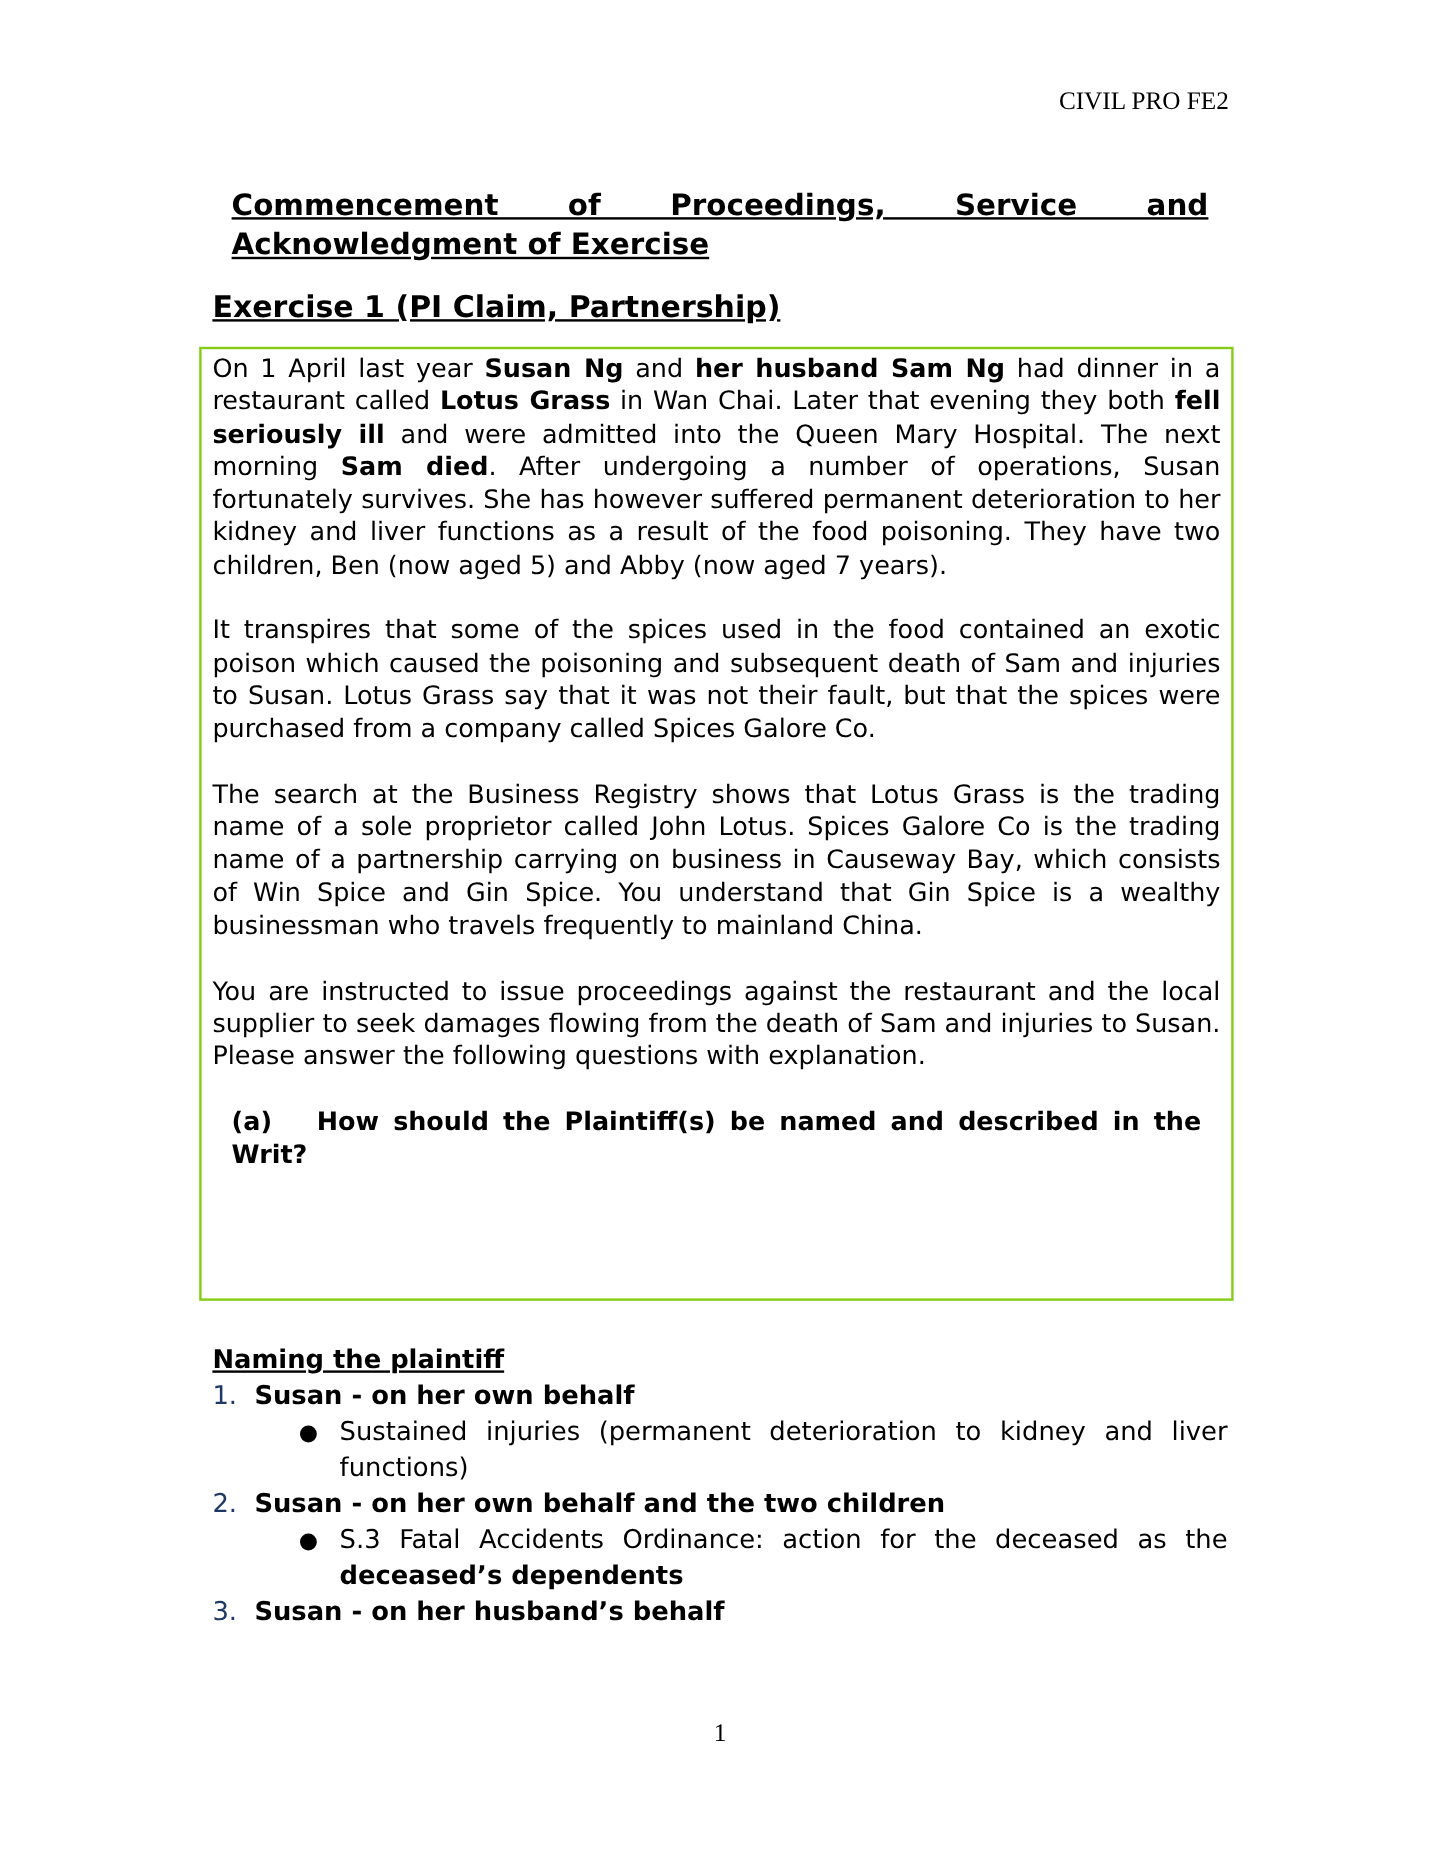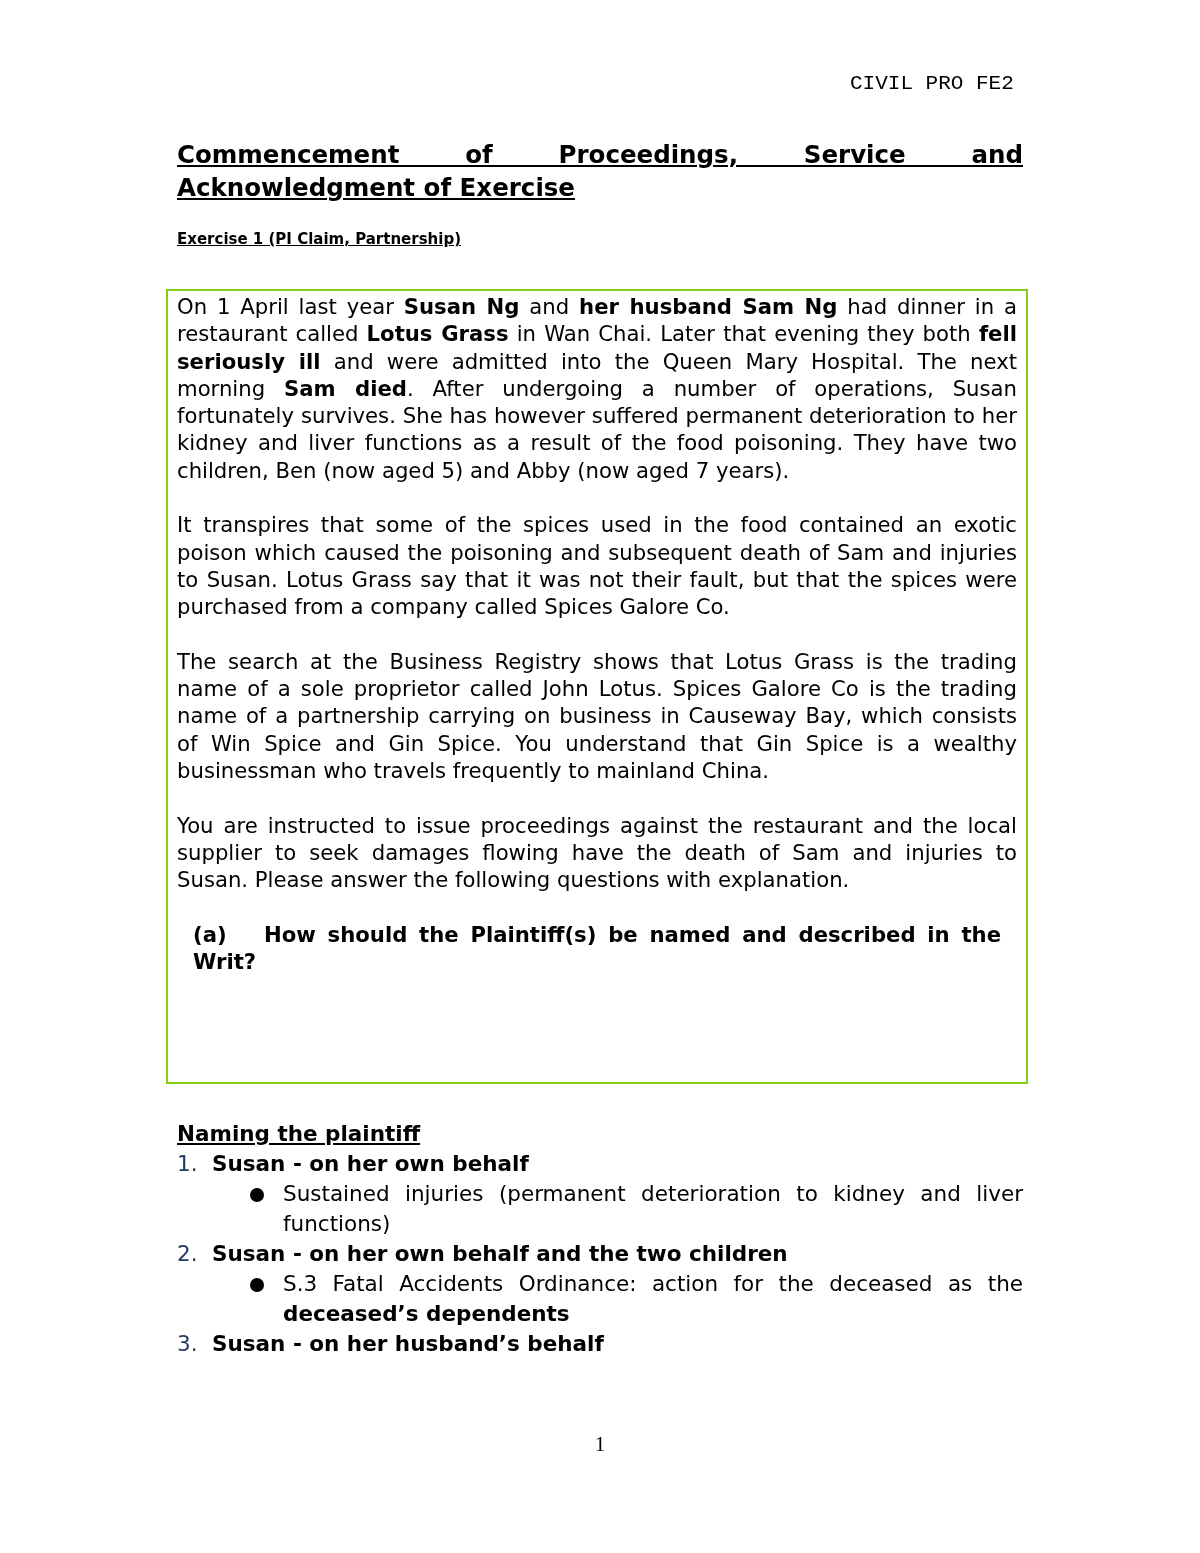--- a/index.html
+++ b/index.html
@@ -1,28 +1,28 @@
 <!DOCTYPE html>
 <html><head>
   <meta charset="utf-8">
   <style>
     html, body { margin: 0; padding: 0; background: #ffffff; }
     body { width: 1200px; height: 1553px; position: relative; overflow: hidden; color: #000; }
     .header-right {
-      position: absolute; top: 72px; left: 850px; width: 174px; 
-      font-family: Liberation Mono, monospace; font-size: 21px;
+      position: absolute; top: 72px; left: 850px; width: 174px; text-align: right;
+      font-family: Liberation Serif, serif; font-size: 21px;
     }
     .content { position: absolute; left: 177px; width: 846px; top: 138px;
       font-family: "DejaVu Sans", sans-serif; font-size: 21.5px; line-height: 27.3px; }
     .title {
       font-weight: bold; text-decoration: underline; font-size: 24.5px; line-height: 33px;
-      text-align: justify; text-align-last: left; margin: 0;
+      text-align: justify; text-align-last: left; margin: 16px;
     }
     .title .l1 { display: block; text-align: justify; text-align-last: justify; }
-    .exercise { font-weight: bold; text-decoration: underline; font-size: 15px; margin: 22px 0 0 0; }
+    .exercise { font-weight: bold; text-decoration: underline; font-size: 25px; margin: 22px 0 0 0; }
     .box {
       position: absolute; left: 166px; top: 289px; width: 862px; height: 795px;
       border: 2px solid #84cc16; box-sizing: border-box;
       font-family: "DejaVu Sans", sans-serif; font-size: 21.2px; line-height: 27.3px;
       padding: 2px 9px 0 9px;
     }
     .box p { margin: 0 0 27.3px 0; text-align: justify; }
     .box p.q { margin: 16px; font-weight: bold; }
     .box p.q .lbl { display: inline-block; width: 71px; }
     .answers { position: absolute; left: 177px; top: 1119px; width: 846px;
@@ -46,21 +46,21 @@
     <span class="l1">Commencement of Proceedings, Service and</span>
     <span>Acknowledgment of Exercise</span>
   </h1>
   <h2 class="exercise">Exercise 1 (PI Claim, Partnership)</h2>
 </div>
 
 <div class="box">
   <p><span>On 1 April last year </span><b>Susan Ng</b><span> and </span><b>her husband Sam Ng</b><span> had dinner in a restaurant called </span><b>Lotus Grass</b><span> in Wan Chai.  Later that evening they both </span><b>fell seriously ill</b><span> and were admitted into the Queen Mary Hospital. The next morning </span><b>Sam died</b><span>.  After undergoing a number of operations, Susan fortunately survives. She has however suffered permanent deterioration to her kidney and liver functions as a result of the food poisoning.  They have two children, Ben (now aged 5) and Abby (now aged 7 years).</span></p>
   <p>It transpires that some of the spices used in the food contained an exotic poison which caused the poisoning and subsequent death of Sam and injuries to Susan.  Lotus Grass say that it was not their fault, but that the spices were purchased from a company called Spices Galore Co.</p>
   <p>The search at the Business Registry shows that Lotus Grass is the trading name of a sole proprietor called John Lotus. Spices Galore Co is the trading name of a partnership carrying on business in Causeway Bay, which consists of Win Spice and Gin Spice. You understand that Gin Spice is a wealthy businessman who travels frequently to mainland China.</p>
-  <p>You are instructed to issue proceedings against the restaurant and the local supplier to seek damages flowing have the death of Sam and injuries to Susan. Please answer the following questions with explanation.</p>
+  <p>You are instructed to issue proceedings against the restaurant and the local supplier to seek damages flowing from the death of Sam and injuries to Susan. Please answer the following questions with explanation.</p>
   <p class="q"><span class="lbl">(a)</span><span>How should the Plaintiff(s) be named and described in the Writ?</span></p>
 </div>
 
 <div class="answers">
   <p class="head">Naming the plaintiff</p>
 
   <p class="num-item"><span class="num">1.</span><span>Susan - on her own behalf</span></p>
   <p class="bullet"><span class="dot"></span><span>Sustained injuries (permanent deterioration to kidney and liver functions)</span></p>
 
   <p class="num-item"><span class="num">2.</span><span>Susan - on her own behalf and the two children</span></p>

